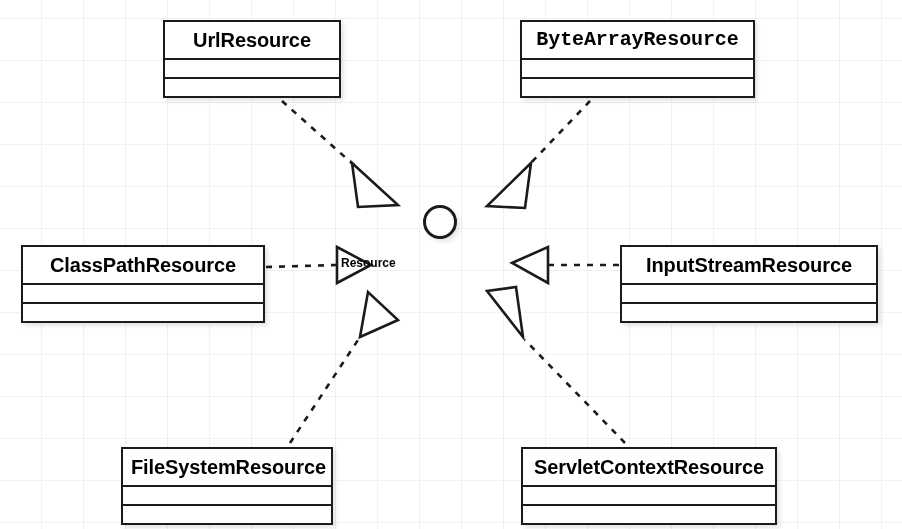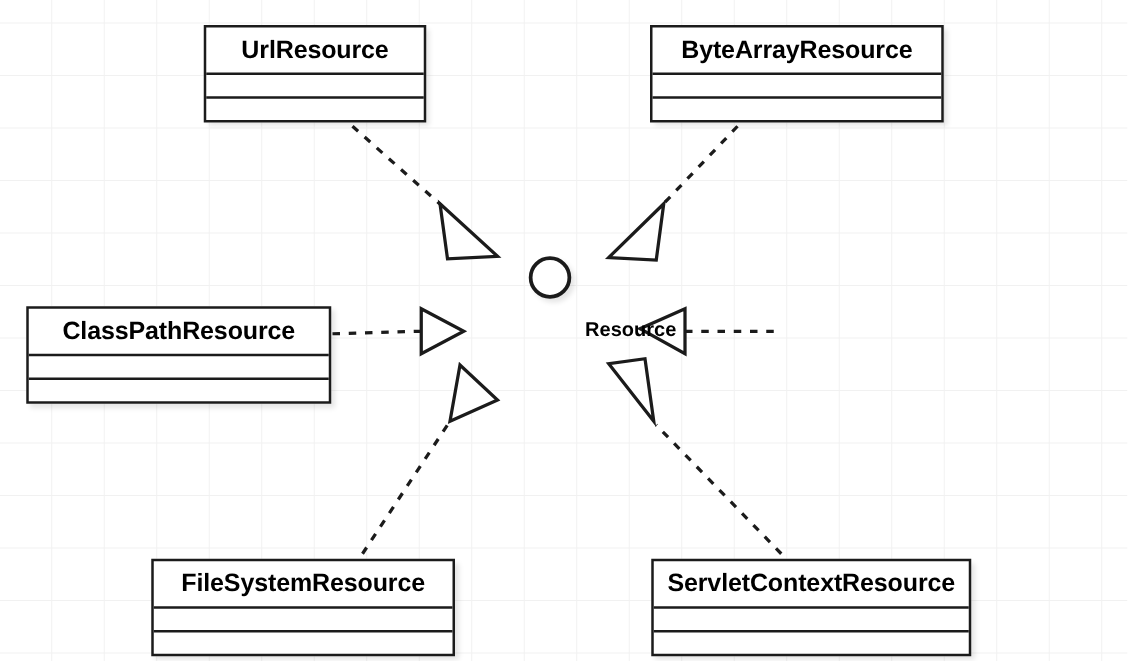--- a/index.html
+++ b/index.html
@@ -60,25 +60,25 @@
   .lollipop {
     position: absolute;
     box-sizing: border-box;
     border: 3px solid #1b1b1b;
     border-radius: 50%;
     background: #ffffff;
     box-shadow: 3px 3px 4px rgba(0,0,0,0.10);
   }
   .lollipop-label {
     position: absolute;
-    font-size: 16px;
+    font-size: 12px;
     font-weight: bold;
     color: #000000;
     white-space: nowrap;
-    text-align: right;
+    text-align: left;
   }
 </style>
 </head>
 <body>
 
 <div id="canvas">
 
   <svg id="edges" viewBox="0 0 902 529" xmlns="http://www.w3.org/2000/svg">
 
     <g>
@@ -114,34 +114,39 @@
 
   <div class="lollipop" style="left:423px; top:205px; width:34px; height:34px;"></div>
   <div class="lollipop-label" style="left:341px; top:256px; width:200px;">Resource</div>
 
   <div class="uml-class" style="left:163px; top:20px; width:178px; height:78px;">
     <div class="uml-name">UrlResource</div>
     <div class="uml-attrs"></div>
     <div class="uml-ops"></div>
   </div>
 
-  <div class="uml-class" style="left:520px; top:20px; width:235px; height:78px;">
+  <div class="uml-class" style="left:520px; top:20px; width:235px; height:78px;font-family:Liberation Mono, monospace;">
     <div class="uml-name">ByteArrayResource</div>
     <div class="uml-attrs"></div>
     <div class="uml-ops"></div>
   </div>
 
   <div class="uml-class" style="left:21px; top:245px; width:244px; height:78px;">
     <div class="uml-name">ClassPathResource</div>
     <div class="uml-attrs"></div>
     <div class="uml-ops"></div>
   </div>
 
+  <div class="uml-class" style="left:620px; top:245px; width:258px; height:78px;">
+    <div class="uml-name">InputStreamResource</div>
+    <div class="uml-attrs"></div>
+    <div class="uml-ops"></div>
+  </div>
 
-  <div class="uml-class" style="left:121px; top:447px; width:243px; height:78px;">
+  <div class="uml-class" style="left:121px; top:447px; width:212px; height:78px;">
     <div class="uml-name">FileSystemResource</div>
     <div class="uml-attrs"></div>
     <div class="uml-ops"></div>
   </div>
 
   <div class="uml-class" style="left:521px; top:447px; width:256px; height:78px;">
     <div class="uml-name">ServletContextResource</div>
     <div class="uml-attrs"></div>
     <div class="uml-ops"></div>
   </div>

